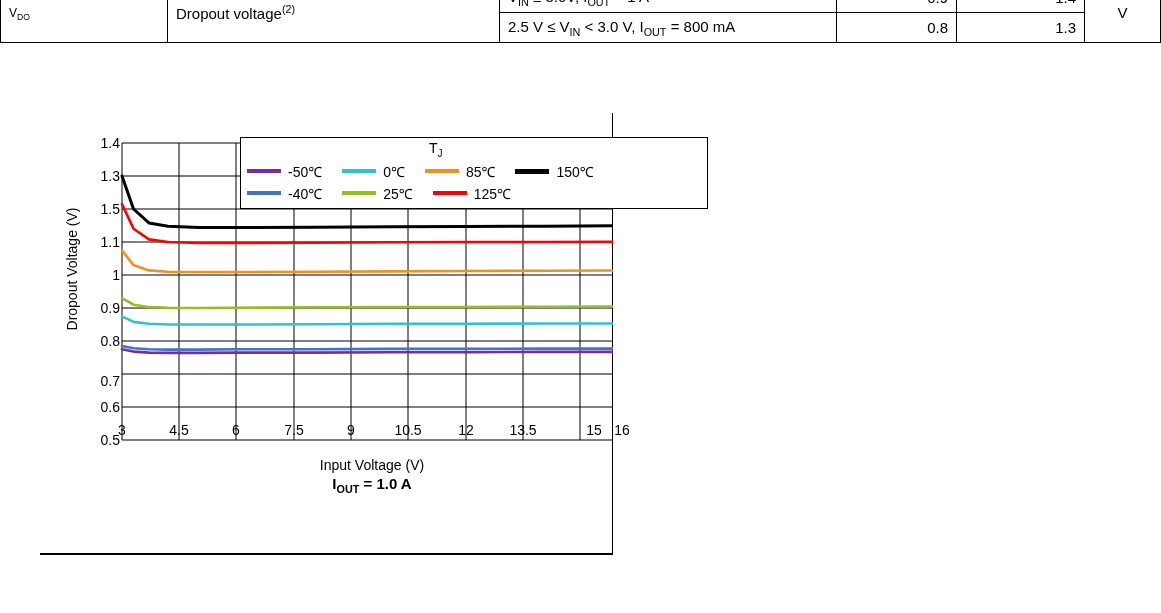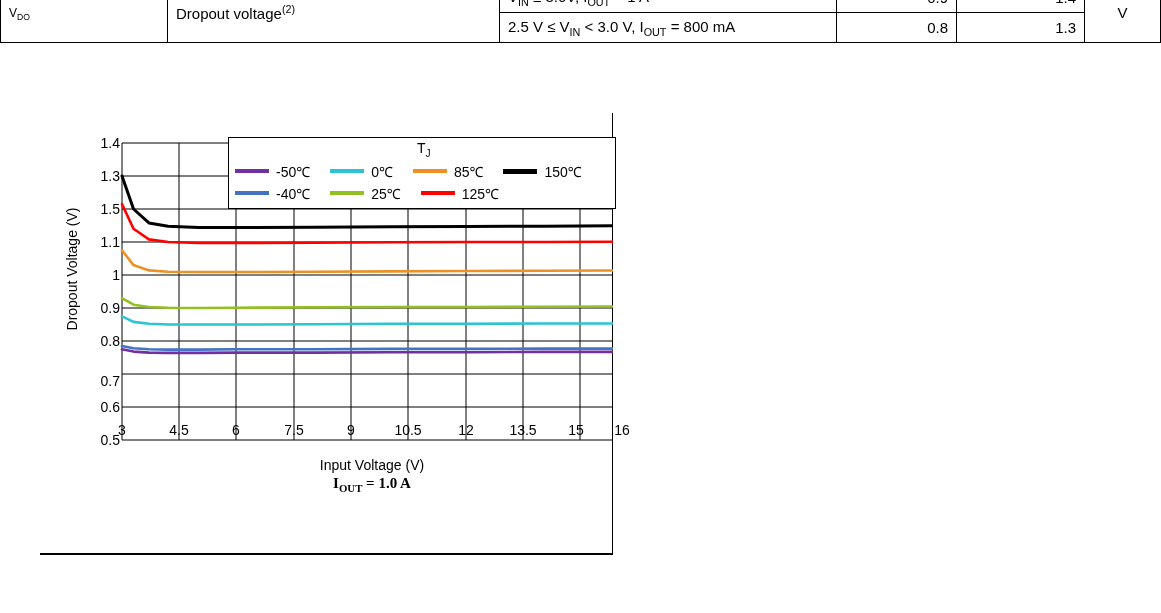--- a/index.html
+++ b/index.html
@@ -120,41 +120,40 @@
   }
 
   .note-iout {
     position: absolute;
     left: 82px;
     top: 362px;
     width: 500px;
     text-align: center;
     font-size: 15px;
     font-weight: bold;
-    font-family: Liberation Serif, serif;
   }
 
   .fig-caption {
     position: absolute;
     left: 0;
     top: 406px;
     width: 573px;
     text-align: center;
     font-size: 15px;
     font-weight: bold;
   }
 
   svg.chart { display: block; }
 
   
   .legend {
     position: absolute;
-    left: 188px;
+    left: 200px;
     top: 24px;
-    width: 388px;
+    width: 468px;
     height: 72px;
     border: 1px solid #000;
     background: #fff;
     box-sizing: border-box;
   }
   .legend-title {
     position: absolute;
     left: 188px;
     top: 2px;
     font-size: 14px;
@@ -320,21 +319,21 @@
 
     <div class="xticks">
       <div class="xtick" style="left:0px">3</div>
       <div class="xtick" style="left:57px">4.5</div>
       <div class="xtick" style="left:114px">6</div>
       <div class="xtick" style="left:172px">7.5</div>
       <div class="xtick" style="left:229px">9</div>
       <div class="xtick" style="left:286px">10.5</div>
       <div class="xtick" style="left:344px">12</div>
       <div class="xtick" style="left:401px">13.5</div>
-      <div class="xtick" style="left:454px">15</div>
+      <div class="xtick" style="left:472px">15</div>
       <div class="xtick" style="left:500px">16</div>
     </div>
 
     <div class="axis-title-x">Input Voltage (V)</div>
 
     <div class="note-iout">
       I<sub>OUT</sub> = 1.0 A
     </div>
   </div>
 

